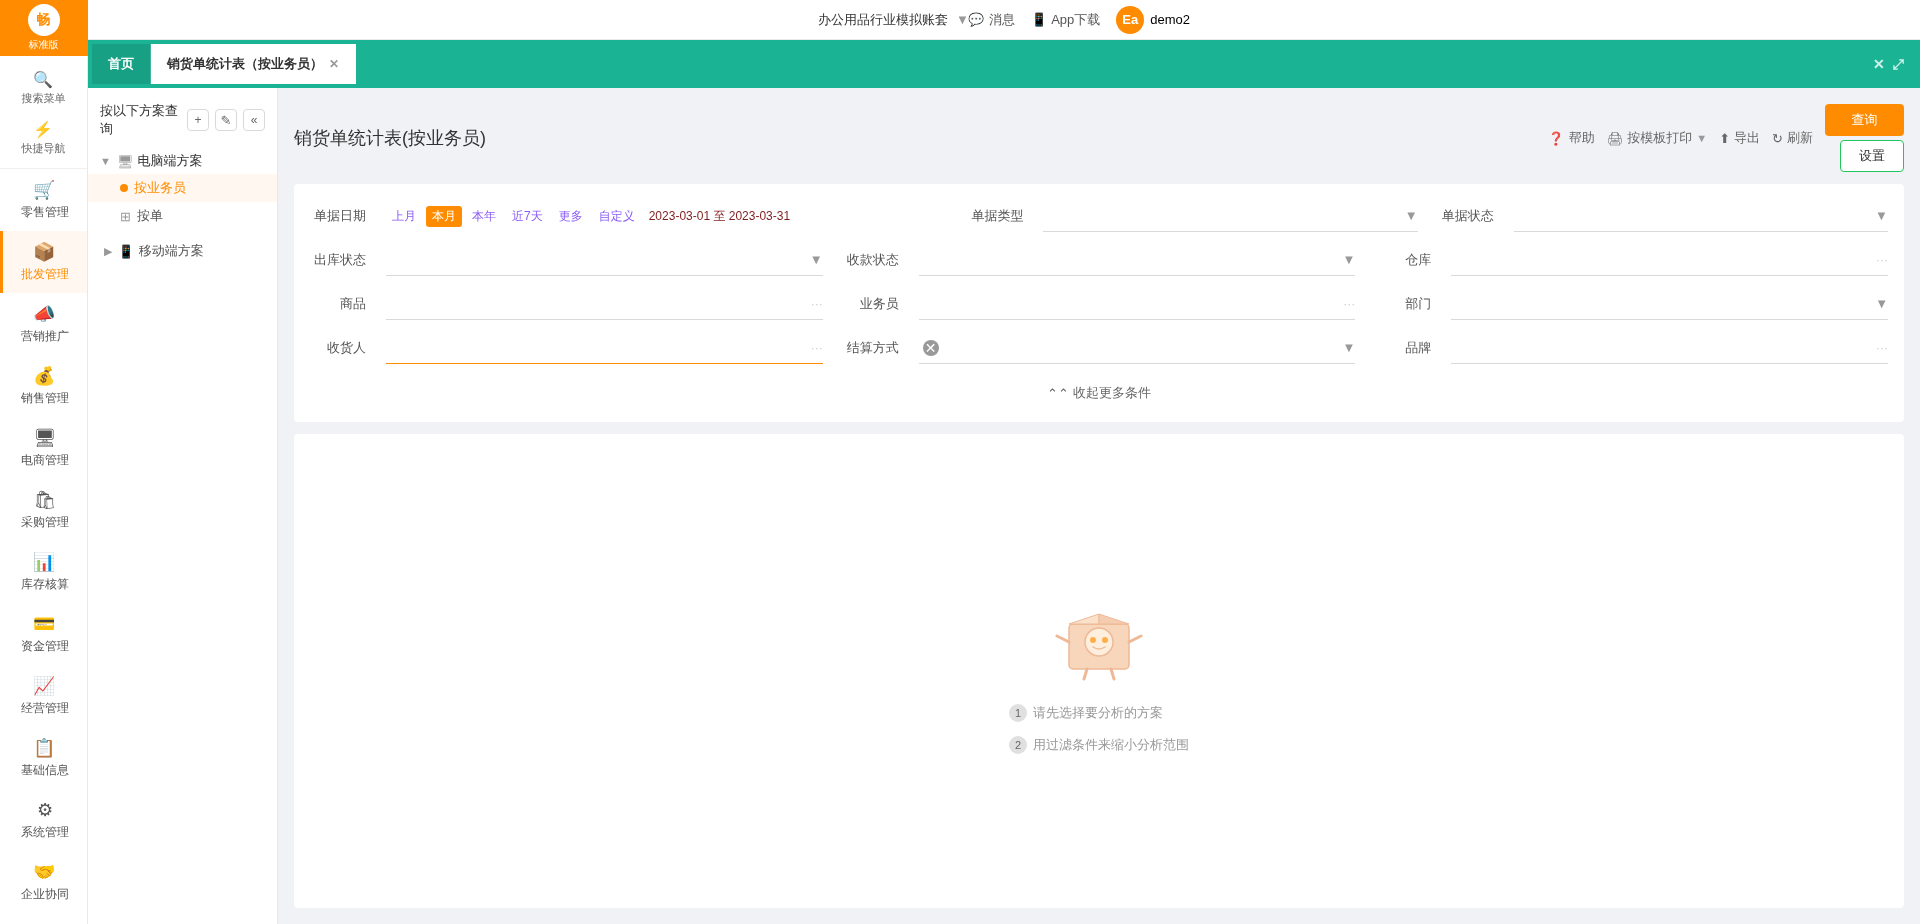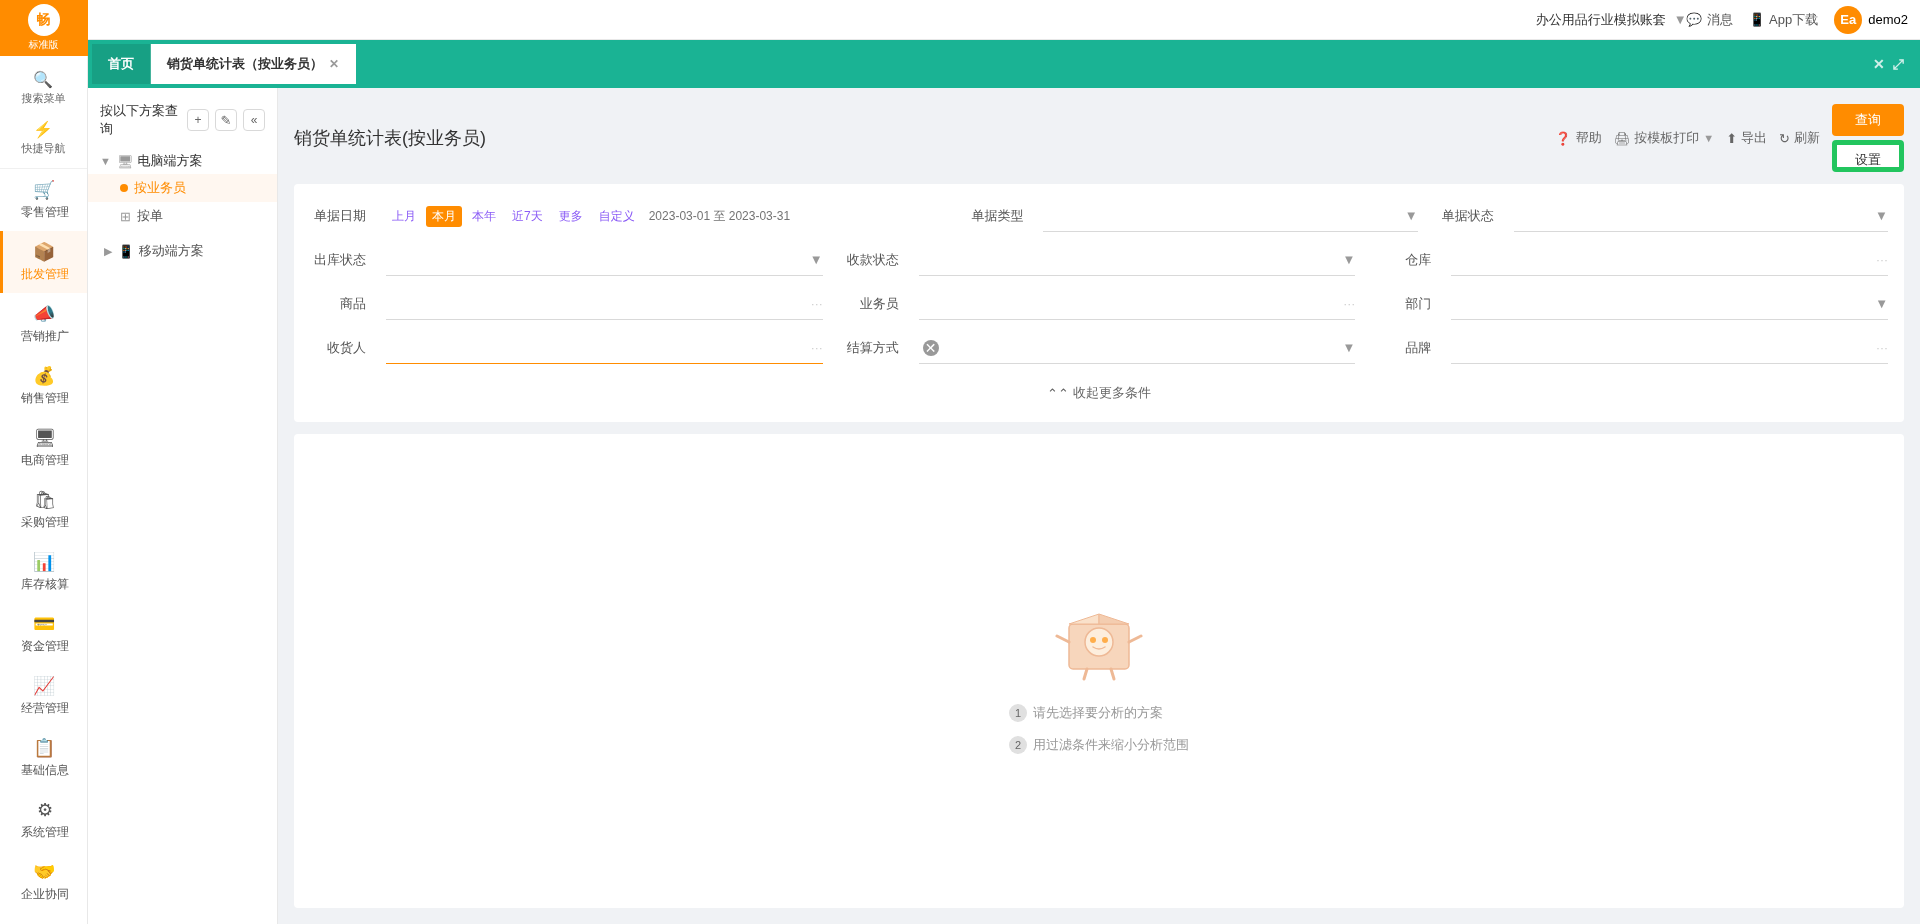--- a/index.html
+++ b/index.html
@@ -18,21 +18,21 @@
     .sidebar-nav-btn span { font-size: 11px; color: #666; margin-top: 2px; }
     .sidebar-menu { flex: 1; width: 100%; overflow-y: auto; }
     .sidebar-item { display: flex; flex-direction: column; align-items: center; justify-content: center; padding: 10px 4px; cursor: pointer; color: #555; font-size: 12px; border-left: 3px solid transparent; }
     .sidebar-item.active { color: #ff8c00; background: #fff7f0; border-left-color: #ff8c00; }
     .sidebar-item .si-icon { font-size: 18px; margin-bottom: 3px; }
 
     
     .main { flex: 1; display: flex; flex-direction: column; overflow: hidden; }
 
     
-    .topbar { height: 40px; background: #fff; display: flex; align-items: center; justify-content: flex-end; padding: 0 12px; border-bottom: 1px solid #e8e8e8; }
+    .topbar { height: 40px; background: #fff; display: flex; align-items: center; justify-content: center; padding: 0 28px; border-bottom: 1px solid #e8e8e8; }
     .topbar-left { display: flex; align-items: center; gap: 8px; }
     .topbar-title { font-size: 13px; color: #333; }
     .topbar-dropdown { color: #999; cursor: pointer; }
     .topbar-right { display: flex; align-items: center; gap: 16px; }
     .topbar-msg, .topbar-app { display: flex; align-items: center; gap: 4px; color: #555; font-size: 13px; cursor: pointer; }
     .topbar-user { display: flex; align-items: center; gap: 6px; cursor: pointer; }
     .topbar-avatar { width: 28px; height: 28px; border-radius: 50%; background: #ff8c00; display: flex; align-items: center; justify-content: center; color: #fff; font-size: 12px; overflow: hidden; }
 
     
     .tabs { height: 48px; background: #1ab394; display: flex; align-items: center; padding: 0 4px; font-weight: bold; }
@@ -63,36 +63,36 @@
 
     
     .right-content { flex: 1; padding: 16px; overflow-y: auto; display: flex; flex-direction: column; }
 
     
     .page-title-bar { display: flex; align-items: center; justify-content: space-between; margin-bottom: 12px; }
     .page-title { font-size: 18px; font-weight: 500; color: #333; }
     .page-actions { display: flex; align-items: center; gap: 12px; }
     .page-action-btn { display: flex; align-items: center; gap: 4px; color: #666; font-size: 13px; cursor: pointer; }
     .btn-primary { background: #ff8c00; color: #fff; border: none; border-radius: 4px; padding: 6px 18px; font-size: 13px; cursor: pointer; height: 32px; }
-    .btn-secondary { background: #fff; color: #333; border: 5px solid #22c55e; border-radius: 4px; padding: 6px 18px; font-size: 13px; cursor: pointer; height: 32px; }
+    .btn-secondary { background: #fff; color: #333; border: 1px solid #22c55e; border-radius: 4px; padding: 6px 18px; font-size: 13px; cursor: pointer; height: 32px; margin-left: 15px; }
 
     
     .filter-card { background: #fff; border-radius: 4px; padding: 16px; margin-bottom: 12px; }
     .filter-row { display: flex; align-items: center; gap: 20px; margin-bottom: 12px; }
     .filter-row:last-child { margin-bottom: 0; }
     .filter-label { color: #555; font-size: 13px; min-width: 56px; text-align: right; white-space: nowrap; }
     .filter-field { display: flex; align-items: center; flex: 1; border-bottom: 1px solid #d9d9d9; padding: 4px 0; min-height: 32px; position: relative; }
     .filter-field.active { border-bottom-color: #ff8c00; }
     .filter-field .field-more { color: #ccc; font-size: 12px; margin-left: auto; cursor: pointer; }
     .filter-field .field-clear { color: #ccc; font-size: 14px; margin-left: 4px; cursor: pointer; background: #e8e8e8; border-radius: 50%; width: 16px; height: 16px; display: flex; align-items: center; justify-content: center; }
     .filter-field .field-dropdown { color: #999; margin-left: auto; cursor: pointer; }
     .date-shortcuts { display: flex; align-items: center; gap: 4px; }
     .date-btn { padding: 2px 6px; border-radius: 3px; font-size: 12px; cursor: pointer; color: #8b5cf6; border: none; background: none; }
     .date-btn.active { background: #ff8c00; color: #fff; border-radius: 3px; }
-    .date-range { font-size: 12px; color: #737373; margin-left: 4px; text-align: center; }
+    .date-range { font-size: 12px; color: #7f1d1d; margin-left: 4px; text-align: center; }
     .collapse-btn { display: flex; align-items: center; justify-content: center; gap: 4px; color: #666; font-size: 13px; cursor: pointer; padding: 4px 0; margin-top: 4px; }
 
     
     .empty-state { flex: 1; display: flex; flex-direction: column; align-items: center; justify-content: center; background: #fff; border-radius: 4px; padding: 60px 0; }
     .empty-icon { width: 100px; height: 100px; margin-bottom: 16px; }
     .empty-tips { color: #999; font-size: 13px; line-height: 2; }
     .empty-tips .tip-item { display: flex; align-items: center; gap: 6px; }
     .tip-num { width: 18px; height: 18px; border-radius: 50%; background: #e0e0e0; color: #666; font-size: 11px; display: flex; align-items: center; justify-content: center; flex-shrink: 0; }
 
     .template-print-btn { display: flex; align-items: center; gap: 4px; color: #666; font-size: 13px; cursor: pointer; }

